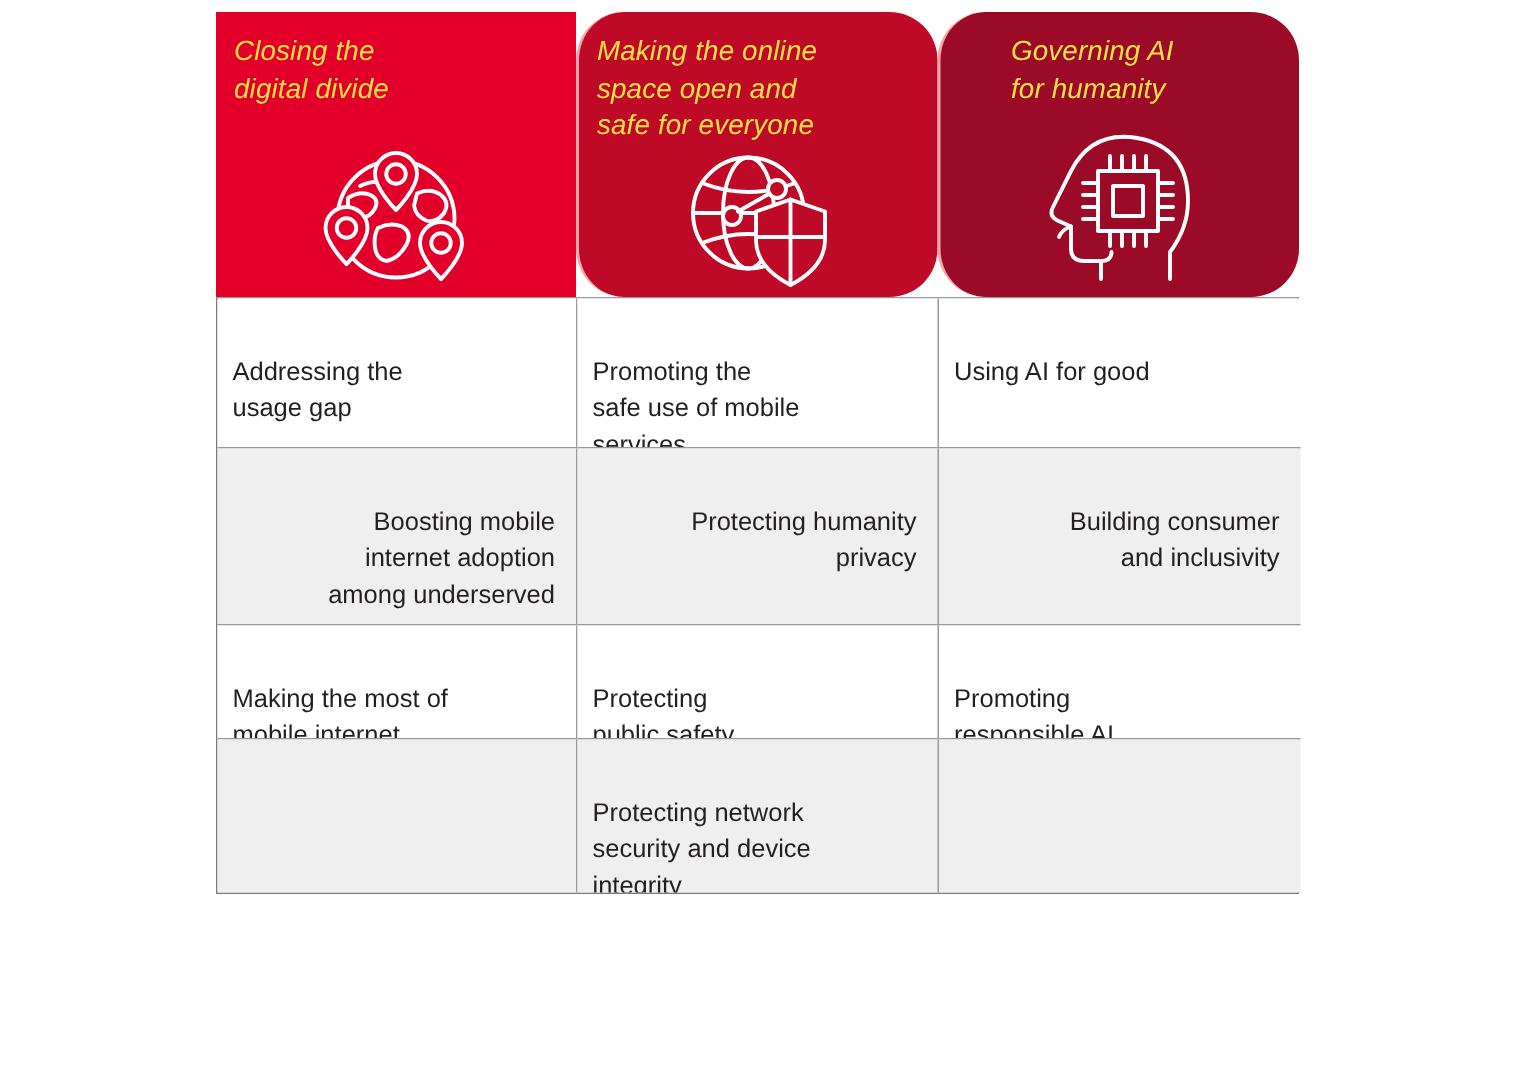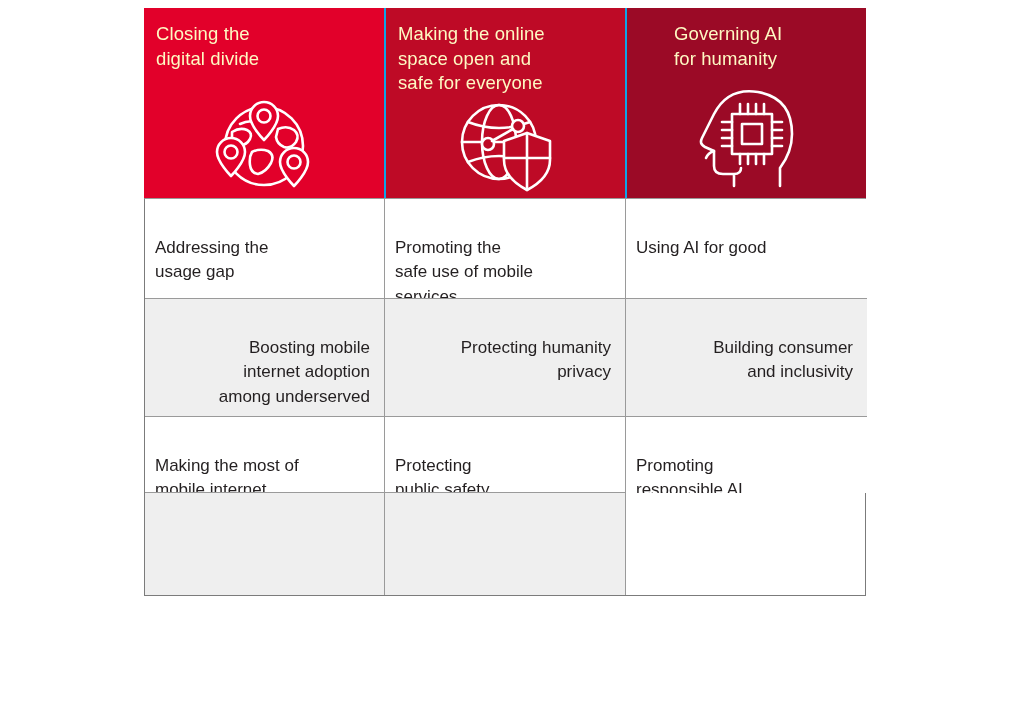--- a/index.html
+++ b/index.html
@@ -32,30 +32,31 @@
   }
 
   
   .hdr {
     position: relative;
     height: 190px;
     box-sizing: border-box;
     padding: 14px 0 0 12px;
     overflow: hidden;
   }
-  .hdr + .hdr { border-left: 2px solid #0ea5e9; }
+  .hdr + .hdr { border-left: 2px solid #fca5a5; border-radius: 32px; }
 
   .hdr-title {
-    color: #fef9c3;
+    color: #fde047;
     font-size: 18.5px;
     line-height: 1.33;
     font-weight: 400;
     letter-spacing: 0.1px;
     white-space: pre-line;
     margin: 0;
+    font-style: italic;
   }
 
   .hdr-icon {
     position: absolute;
     left: 0;
     right: 0;
     bottom: 4px;
     display: flex;
     justify-content: center;
     align-items: flex-end;
@@ -232,17 +233,22 @@
     <div class="cell r2">
       <span class="cell-text">Promoting
 responsible AI
 and its governance</span>
     </div>
 
     <div class="cell r3">
       <span class="cell-text"></span>
     </div>
     <div class="cell r3">
+      <span class="cell-text">Protecting network
+security and device
+integrity</span>
+    </div>
+    <div class="cell r3">
       <span class="cell-text"></span>
     </div>
   </div>
 
 </div>
 
 </body></html>

